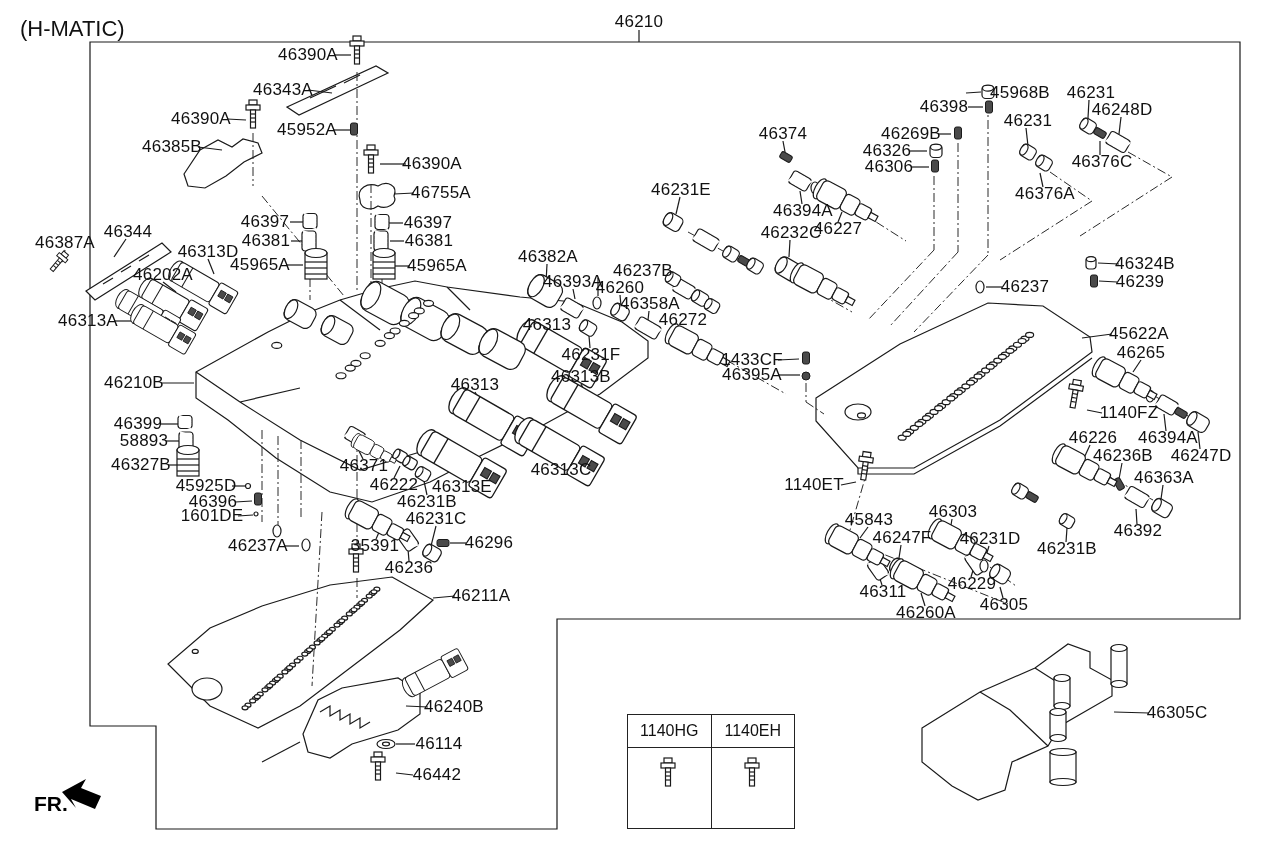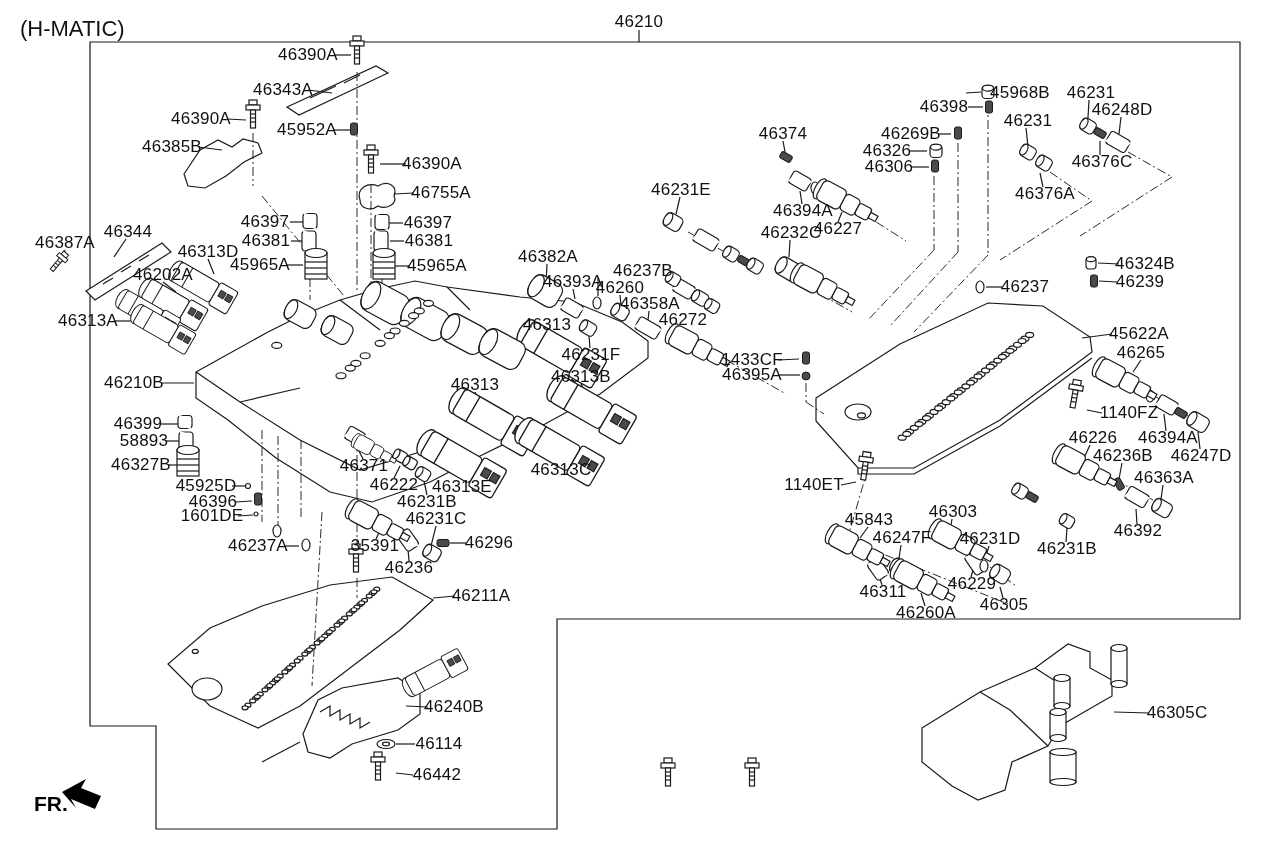--- a/index.html
+++ b/index.html
@@ -906,20 +906,30 @@
         <ellipse cx="350.2347475" cy="368.10725279999997" rx="5" ry="3" class="wh" stroke-width="0.8"></ellipse>
         <ellipse cx="413.58322225" cy="315.6979780799999" rx="5" ry="3" class="wh" stroke-width="0.8"></ellipse>
       </g>
 
     <polygon fill="#000" points="62,792 86,779 81,788 101,796 95,809 71,799 76,808"></polygon>
   </svg>
 
   <div class="hdr">(H-MATIC)</div>
   <div class="fr">FR.</div>
 
+  <div class="ftable">
+    <div class="cols">
+      <div>1140HG</div>
+      <div>1140EH</div>
+    </div>
+    <div class="cells">
+      <div></div>
+      <div></div>
+    </div>
+  </div>
 
   <div id="labels">
       <div class="lbl" style="left: 639px; top: 22px;">46210</div>
       <div class="lbl" style="left: 308px; top: 55px;">46390A</div>
       <div class="lbl" style="left: 283px; top: 90px;">46343A</div>
       <div class="lbl" style="left: 201px; top: 119px;">46390A</div>
       <div class="lbl" style="left: 307px; top: 130px;">45952A</div>
       <div class="lbl" style="left: 172px; top: 147px;">46385B</div>
       <div class="lbl" style="left: 432px; top: 164px;">46390A</div>
       <div class="lbl" style="left: 441px; top: 193px;">46755A</div>

